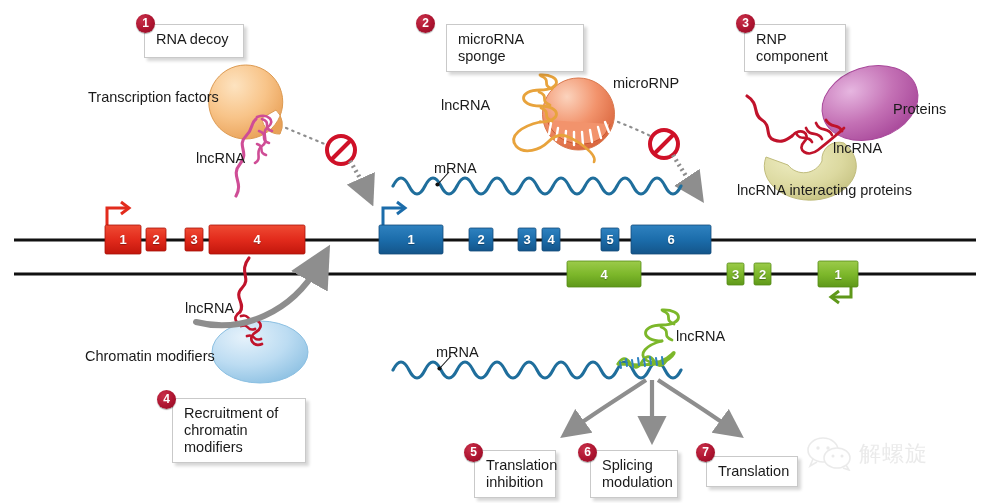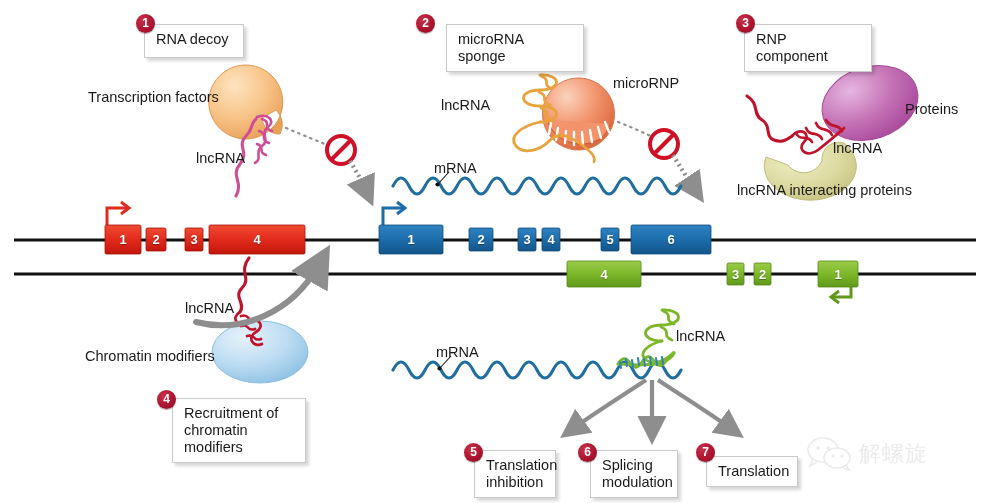--- a/index.html
+++ b/index.html
@@ -248,36 +248,36 @@
       <div class="exonlbl" style="left: 727px; top: 267.5px; width: 17px;">3</div>
       <div class="exonlbl" style="left: 754px; top: 267.5px; width: 17px;">2</div>
       <div class="exonlbl" style="left: 818px; top: 267.5px; width: 40px;">1</div>
     </div>
 
   <div id="annoLayer">
       <div class="plainlbl" style="left: 88px; top: 89px; text-align: center;">Transcription factors</div>
       <div class="plainlbl" style="left: 196px; top: 150px;">lncRNA</div>
       <div class="plainlbl" style="left: 441px; top: 97px;">lncRNA</div>
       <div class="plainlbl" style="left: 613px; top: 75px;">microRNP</div>
-      <div class="plainlbl" style="left: 893px; top: 101px; margin-left: 12px;">Proteins</div>
+      <div class="plainlbl" style="left: 893px; top: 101px;">Proteins</div>
       <div class="plainlbl" style="left: 833px; top: 140px;">lncRNA</div>
       <div class="plainlbl" style="left: 737px; top: 182px;">lncRNA interacting proteins</div>
       <div class="plainlbl" style="left: 434px; top: 160px;">mRNA</div>
       <div class="plainlbl" style="left: 185px; top: 300px;">lncRNA</div>
       <div class="plainlbl" style="left: 85px; top: 348px;">Chromatin modifiers</div>
       <div class="plainlbl" style="left: 436px; top: 344px;">mRNA</div>
       <div class="plainlbl" style="left: 676px; top: 328px;">lncRNA</div>
     </div>
 
   <div id="calloutLayer">
       <div class="callout" style="left: 144px; top: 24px; width: 100px; min-height: 34px;">RNA decoy</div>
       <div class="badge" style="left: 136px; top: 14px;">1</div>
       <div class="callout" style="left: 424px; top: 24px; width: 138px; min-height: 34px; margin-left: 22px;">microRNA sponge</div>
       <div class="badge" style="left: 416px; top: 14px;">2</div>
-      <div class="callout" style="left: 744px; top: 24px; width: 128px; min-height: 34px;">RNP component</div>
+      <div class="callout" style="left: 744px; top: 24px; width: 102px; min-height: 34px;">RNP component</div>
       <div class="badge" style="left: 736px; top: 14px;">3</div>
       <div class="callout" style="left: 172px; top: 398px; width: 134px; min-height: 40px;">Recruitment of
 chromatin modifiers</div>
       <div class="badge" style="left: 157px; top: 390px;">4</div>
       <div class="callout" style="left: 474px; top: 450px; width: 82px; min-height: 42px;">Translation
 inhibition</div>
       <div class="badge" style="left: 464px; top: 443px;">5</div>
       <div class="callout" style="left: 590px; top: 450px; width: 88px; min-height: 42px;">Splicing
 modulation</div>
       <div class="badge" style="left: 578px; top: 443px;">6</div>

